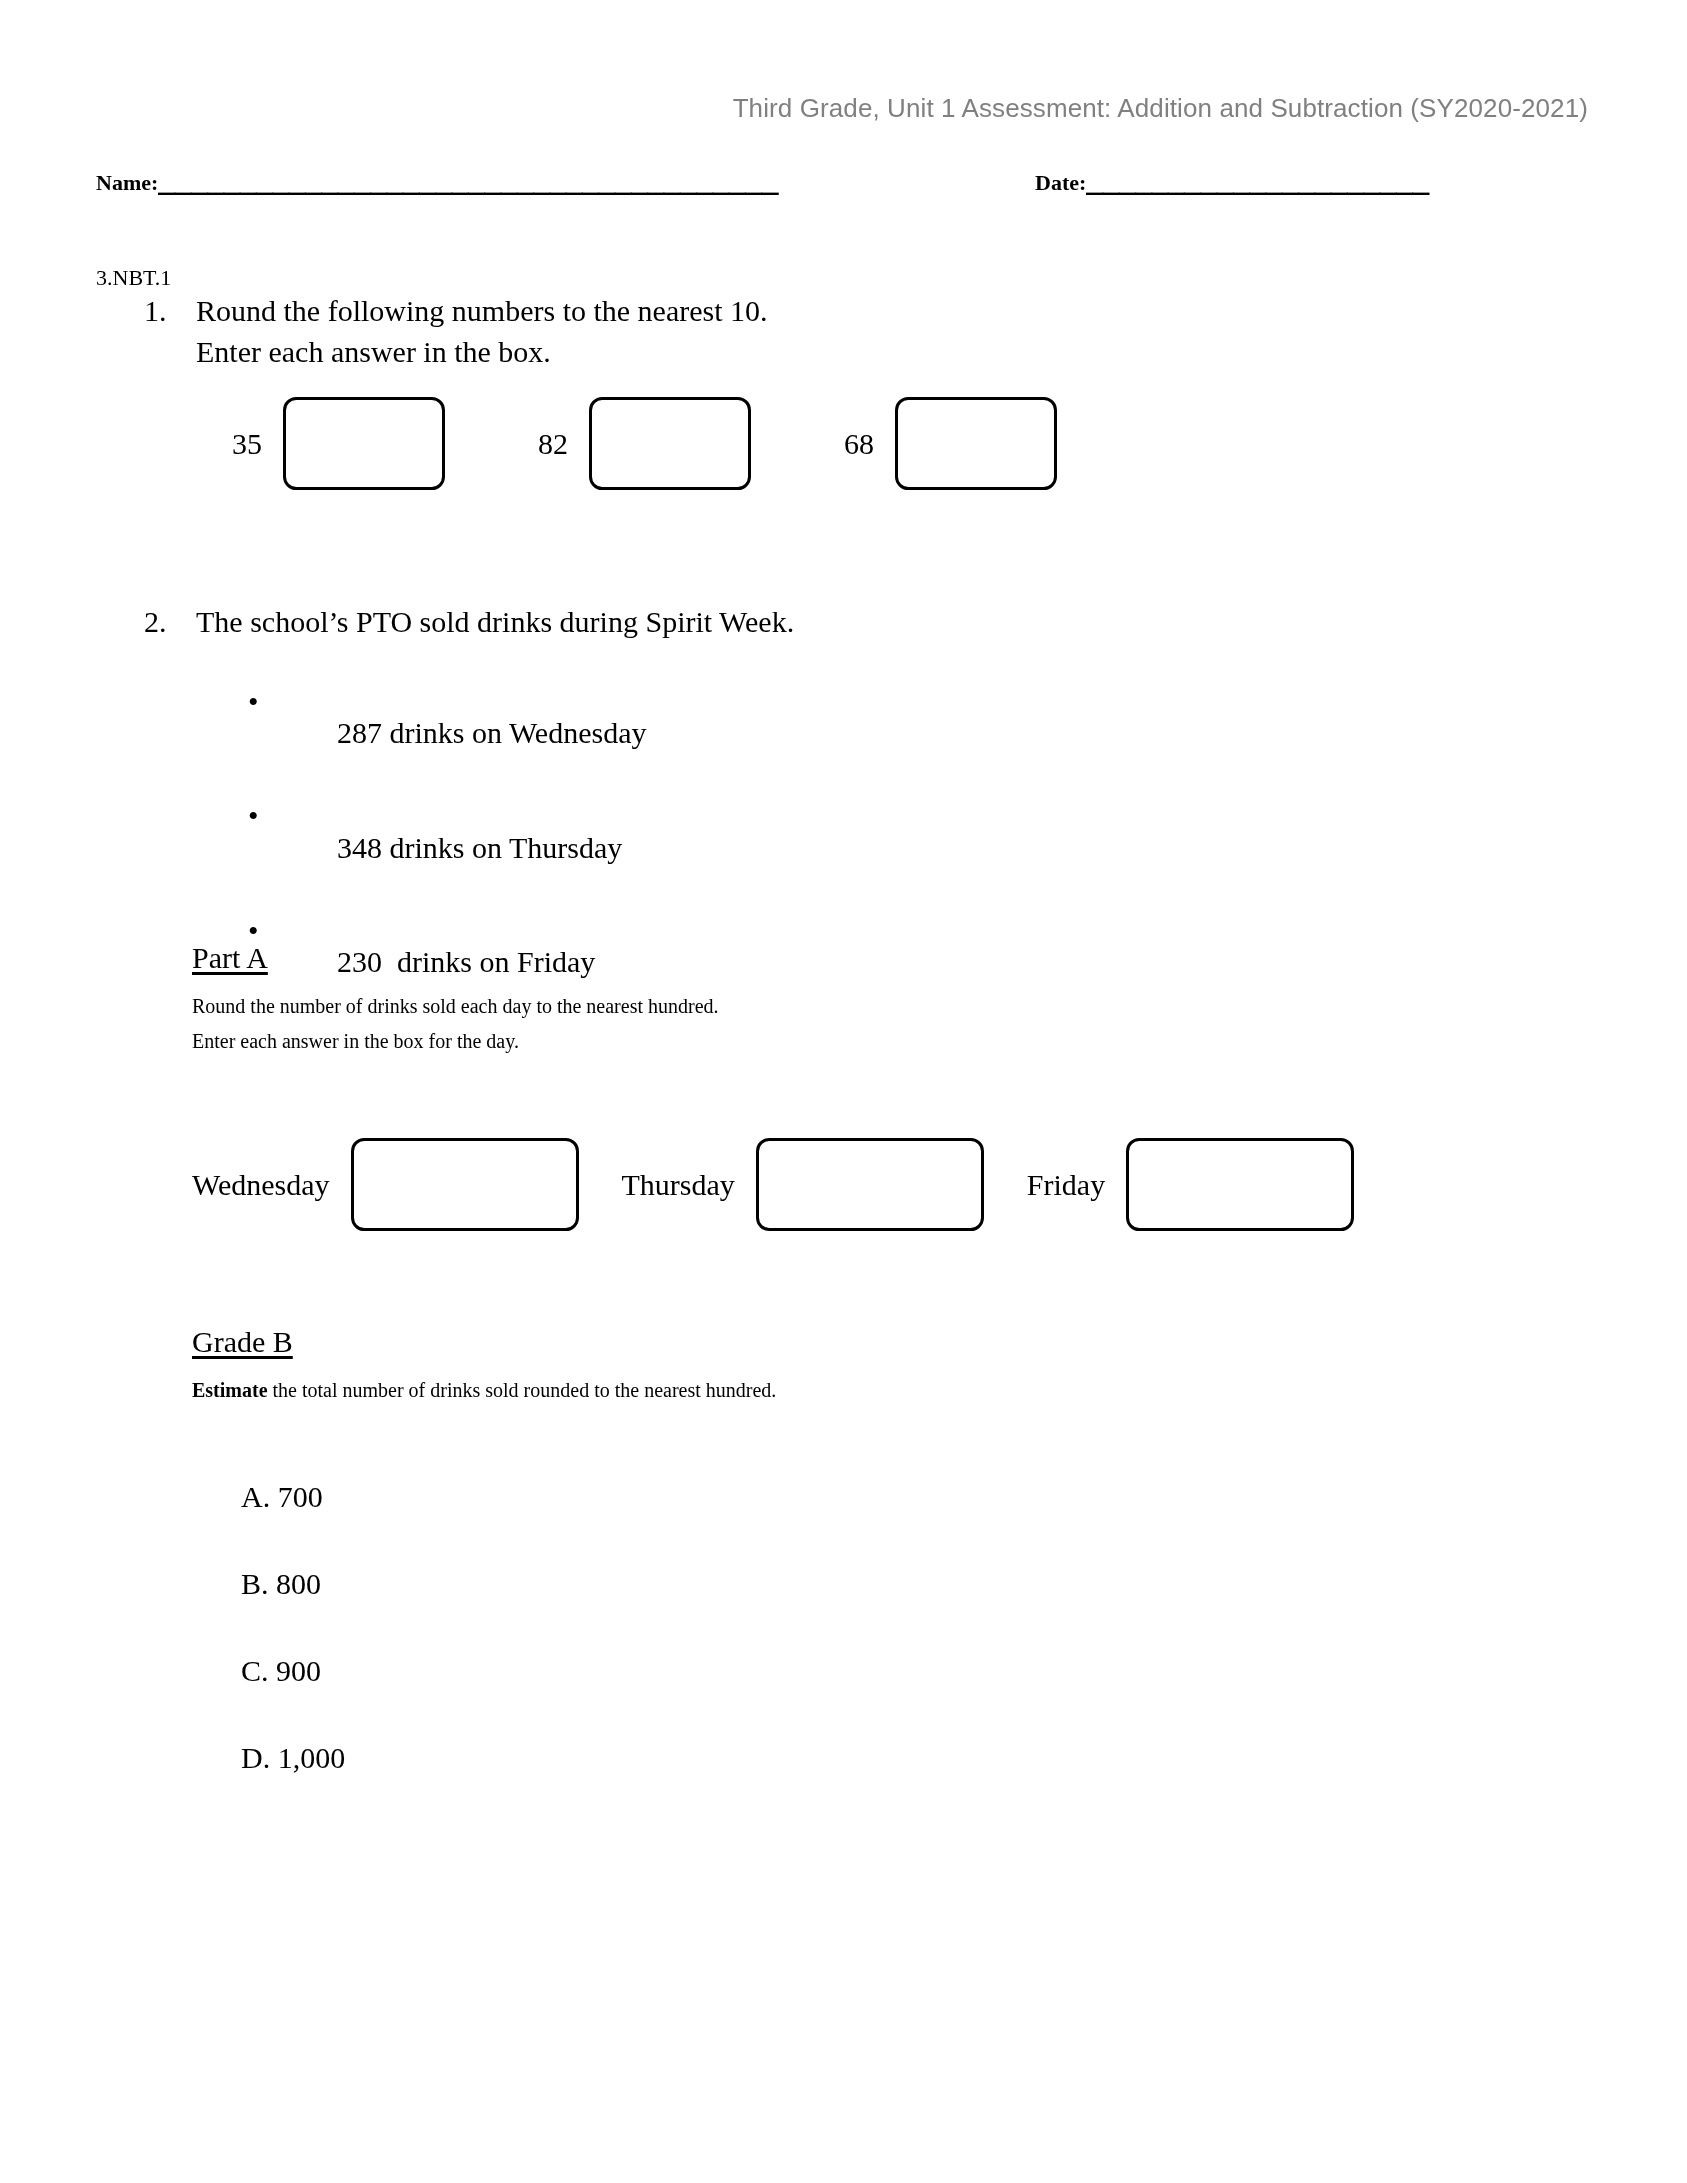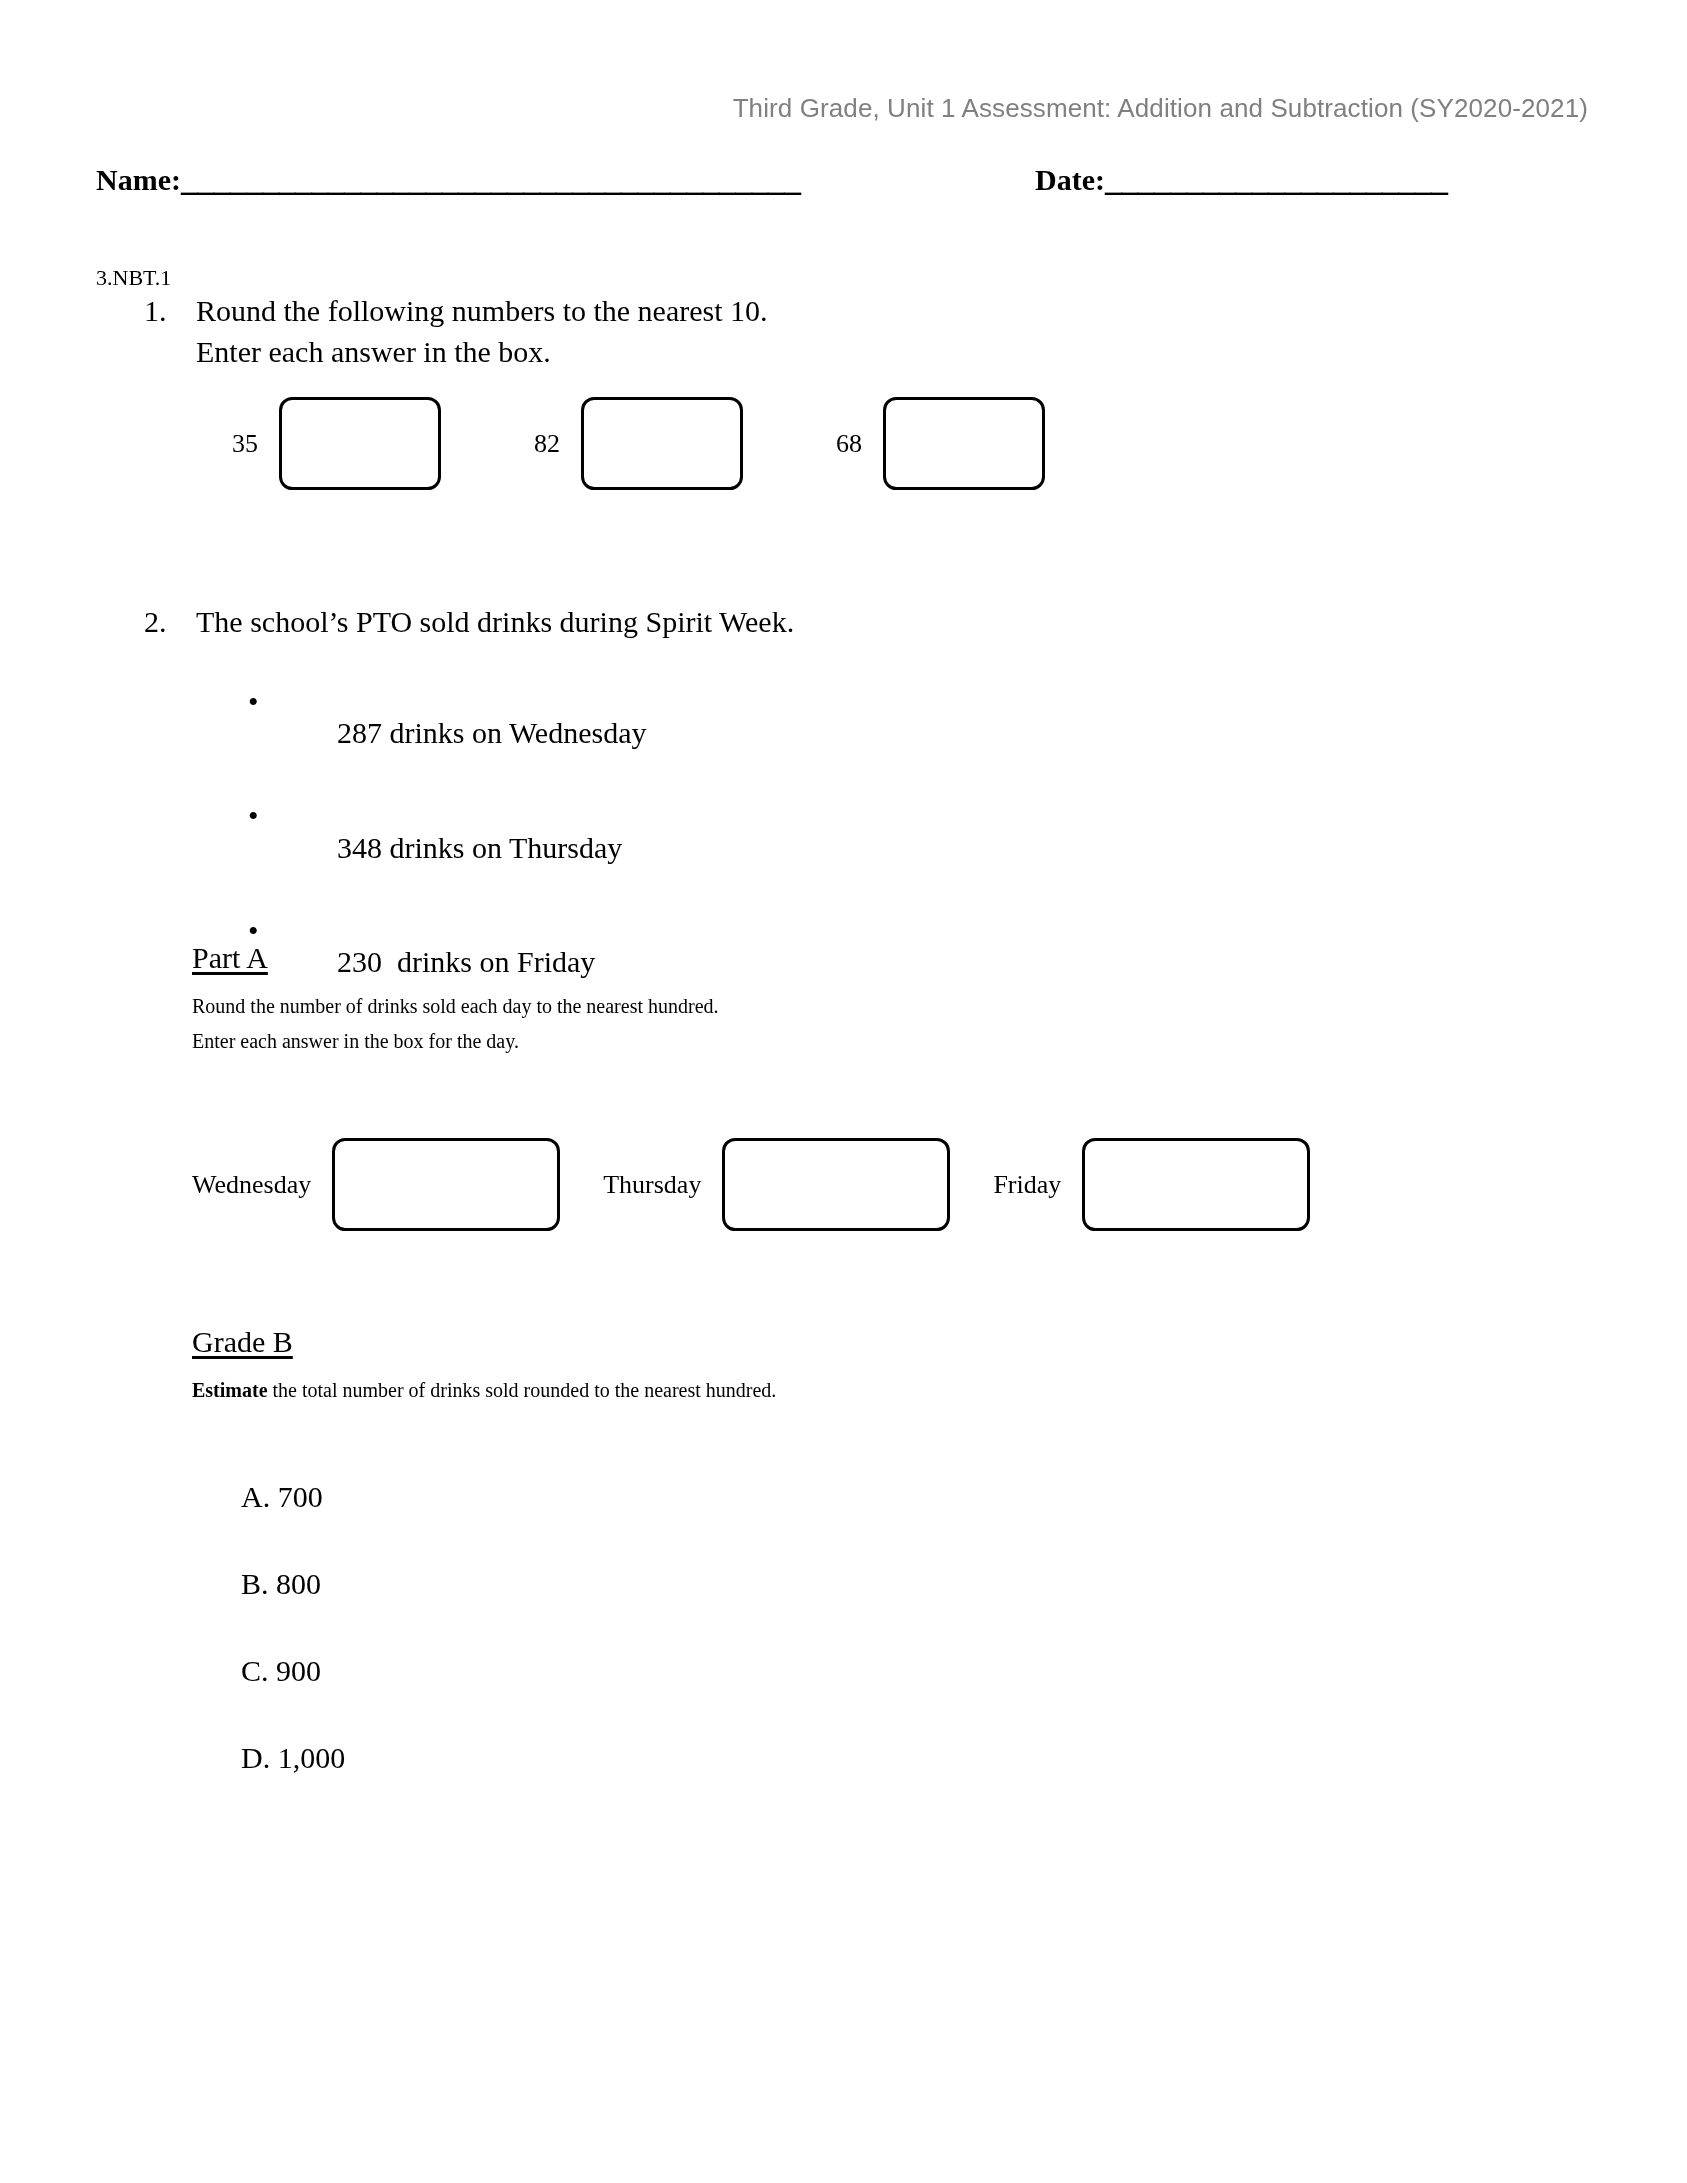--- a/index.html
+++ b/index.html
@@ -48,21 +48,21 @@
   .field-group {
     position: absolute;
     display: flex;
     align-items: baseline;
     white-space: nowrap;
   }
   .field-group.name { left: 0px; top: 0px; }
   .field-group.date { left: 939px; top: 0px; }
   .field-label {
     font-weight: bold;
-    font-size: 30px;
+    font-size: 22px;
     line-height: 1;
     text-align: right;
   }
   .field-rule {
     font-weight: bold;
     font-size: 34px;
     line-height: 1;
     letter-spacing: -0.7px;
   }
 
@@ -101,21 +101,21 @@
     position: absolute;
     display: flex;
     align-items: center;
   }
   #q1-answer-row { top: 397px; left: 232px; }
   .answer-pair {
     display: flex;
     align-items: center;
   }
   .answer-label {
-    font-size: 26px;
+    font-size: 30px;
     line-height: 1;
     white-space: nowrap;
   }
   .answer-box {
     box-sizing: border-box;
     border: 3.3px solid #000000;
     border-radius: 13.2px;
     background: #ffffff;
   }
   .box-small { width: 162px; height: 93px; margin-left: 21px; }

